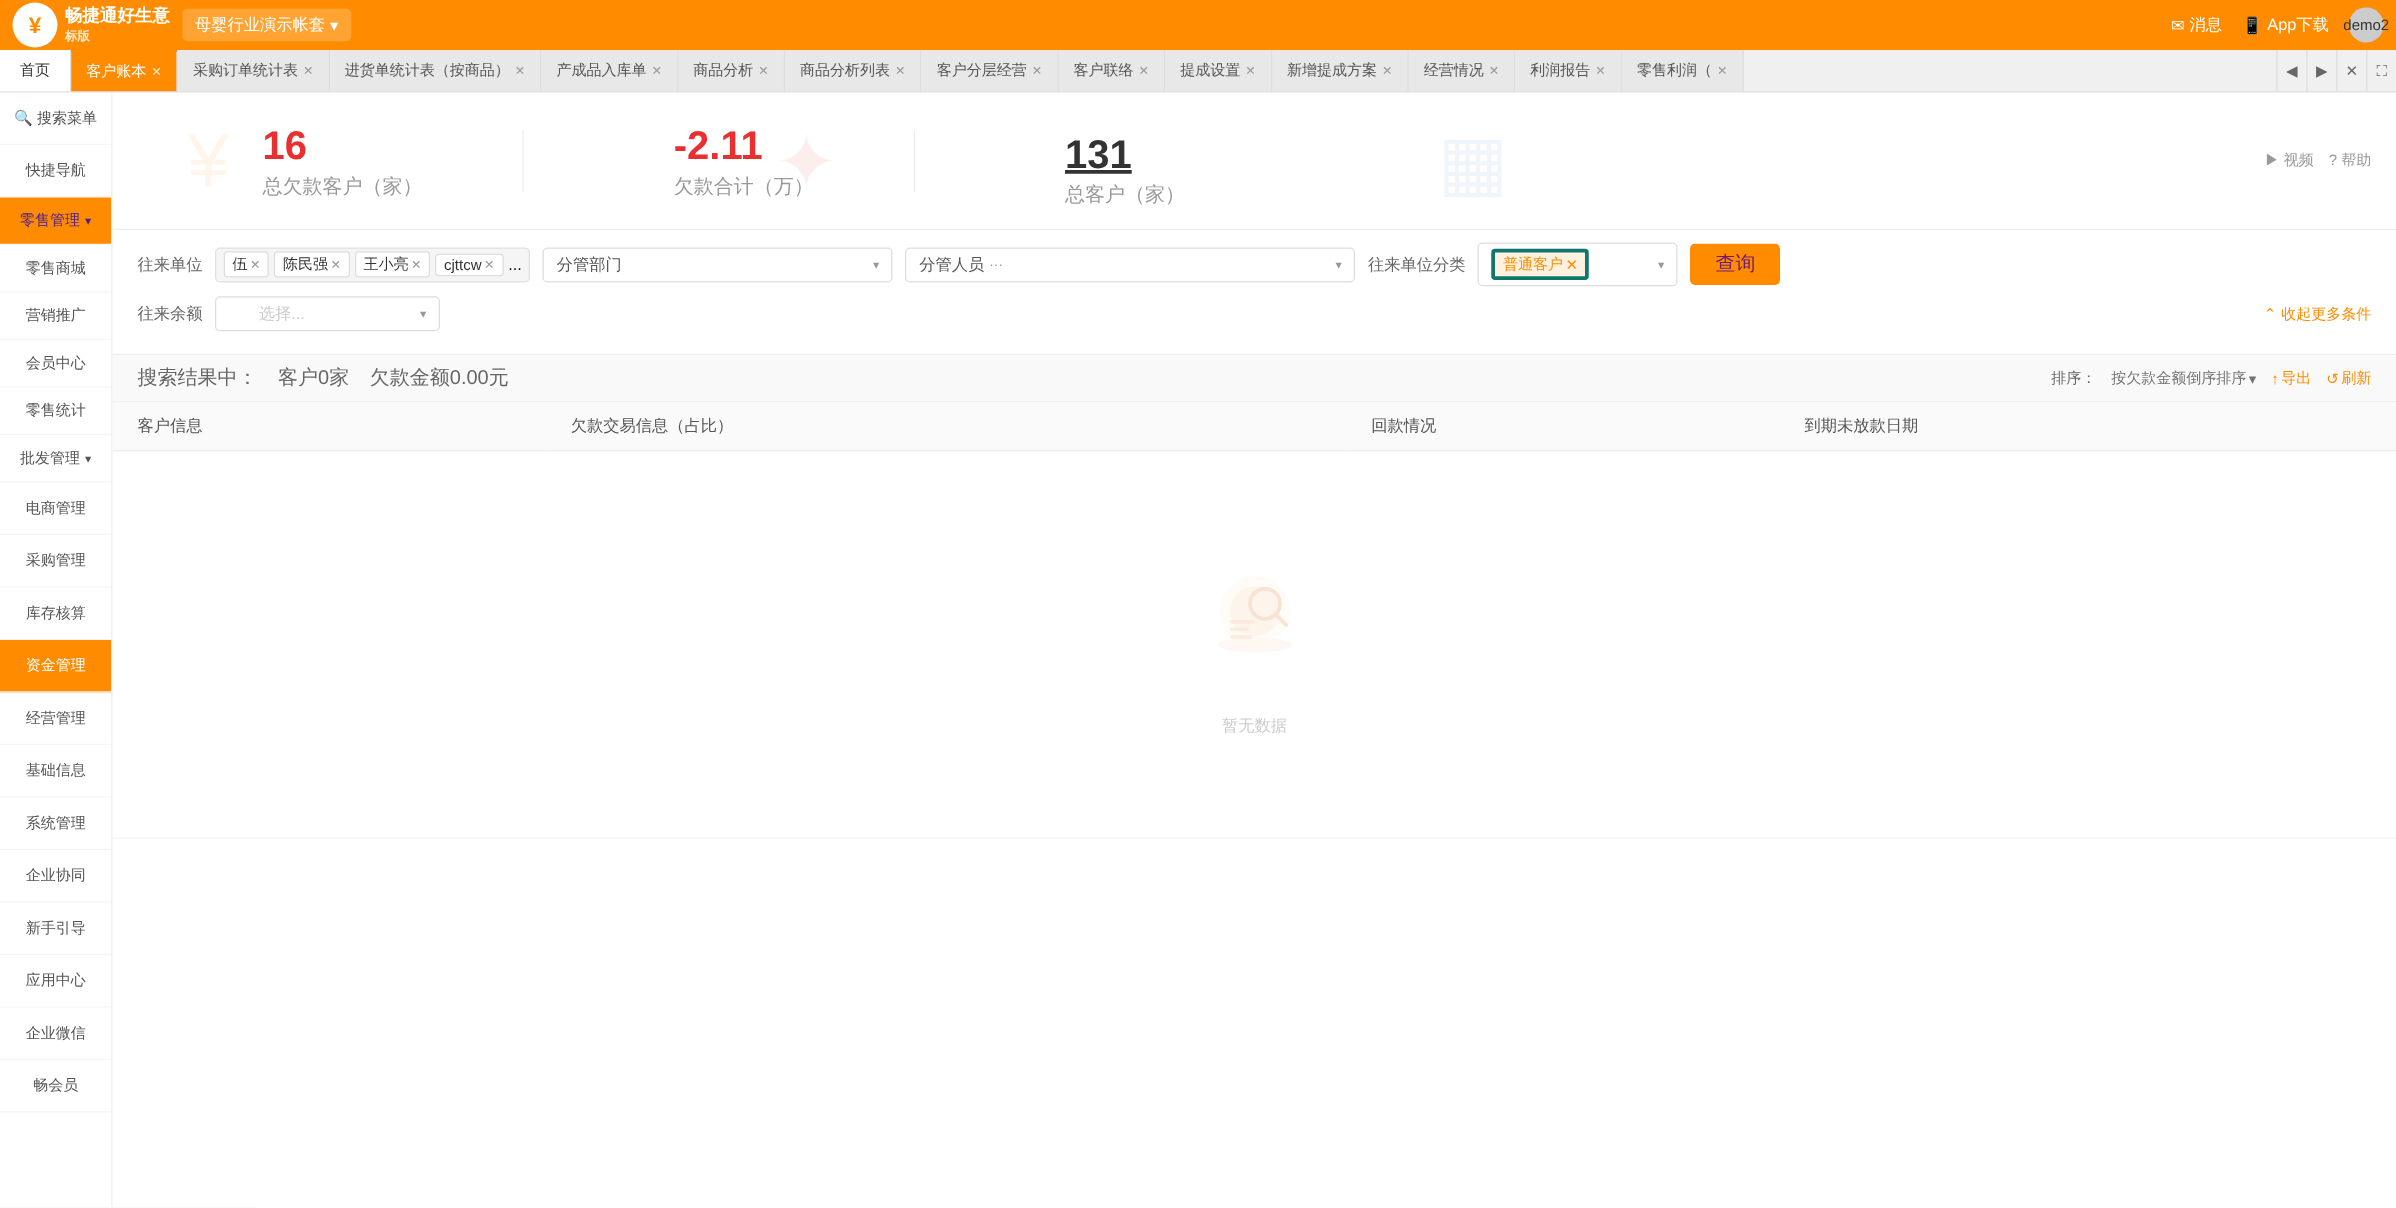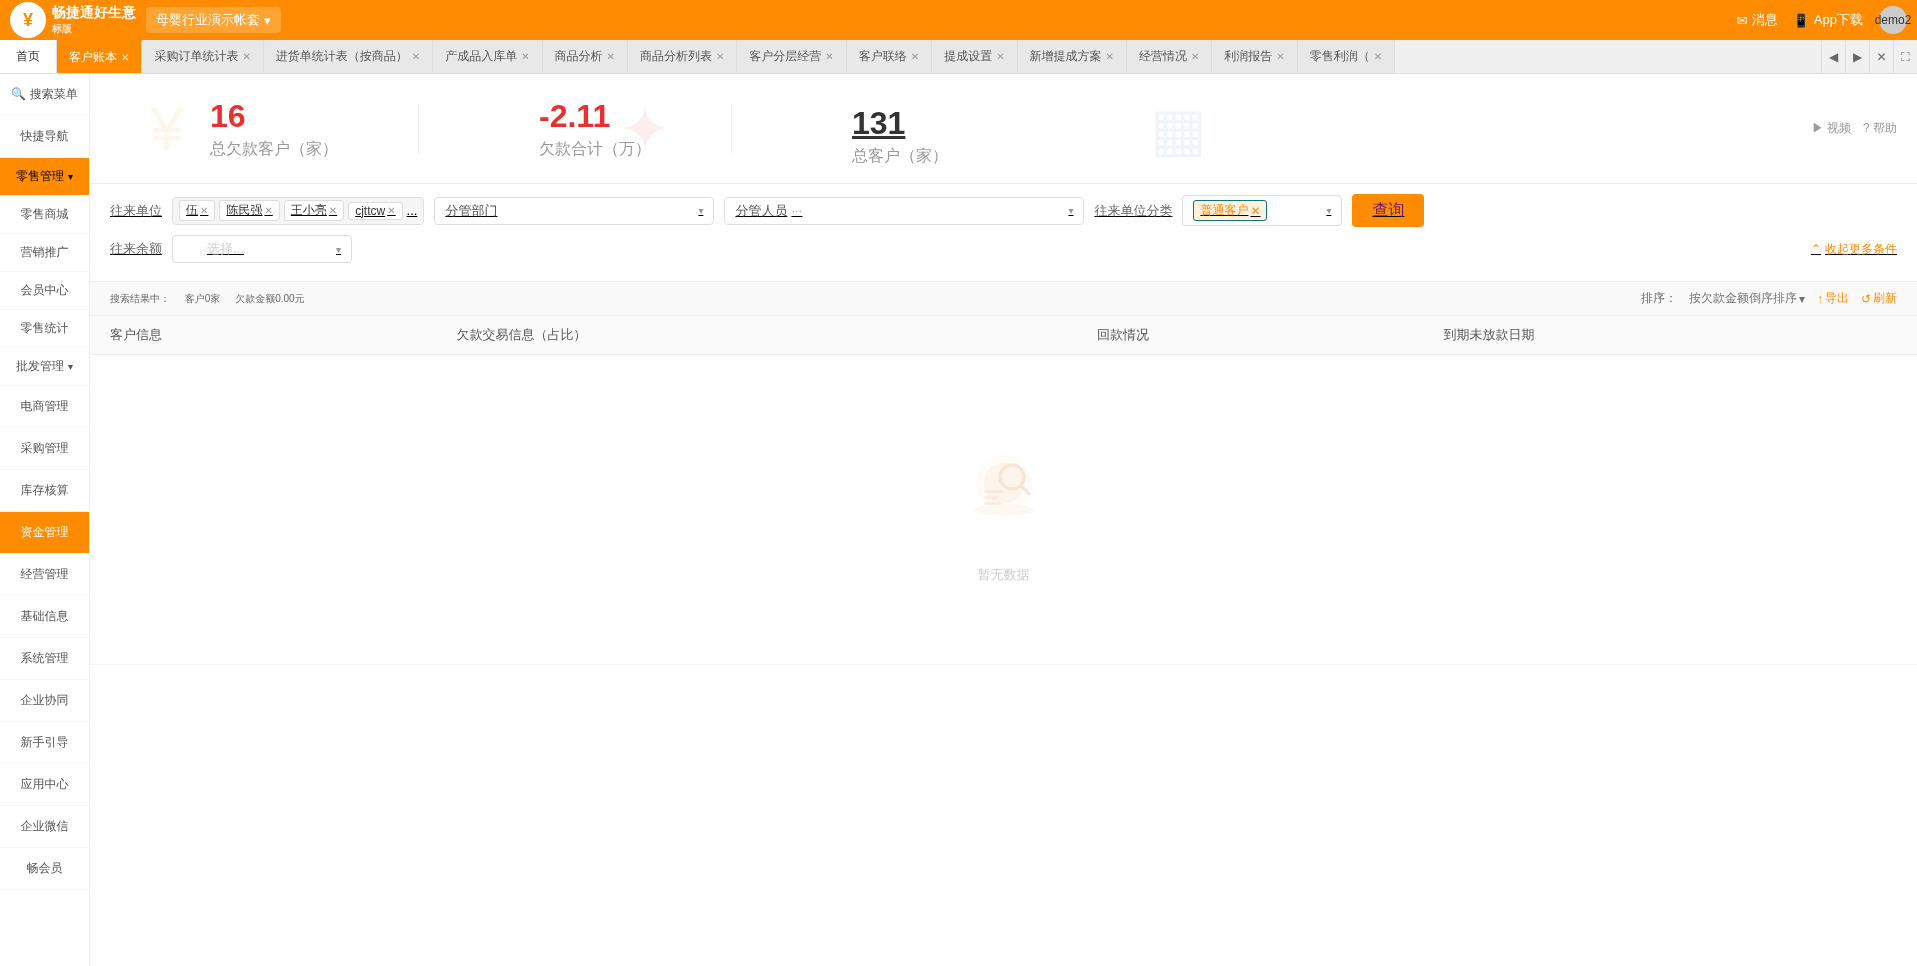--- a/index.html
+++ b/index.html
@@ -26,21 +26,21 @@
     .nav-tab.orange-tab .close-x { color: rgba(255,255,255,0.8); }
     .nav-arrows { display: flex; align-items: center; margin-left: auto; }
     .nav-arrow-btn { width: 24px; height: 34px; display: flex; align-items: center; justify-content: center; cursor: pointer; color: #666; font-size: 12px; border-left: 1px solid #ddd; }
 
     
     .main-area { display: flex; flex: 1; overflow: hidden; }
 
     
     .sidebar { width: 90px; background: white; border-right: 1px solid #eee; display: flex; flex-direction: column; overflow-y: auto; flex-shrink: 0; }
     .sidebar-item { padding: 12px 8px; text-align: center; cursor: pointer; color: #555; font-size: 12px; border-bottom: 1px solid #f5f5f5; }
-    .sidebar-item.active { background: #ff8c00; color: #000000; }
+    .sidebar-item.active { background: #ff8c00; color: #4c1d95; }
     .sidebar-item.section { font-size: 12px; padding: 10px 8px; display: flex; align-items: center; justify-content: center; gap: 4px; }
     .sidebar-item.sub { padding: 10px 8px; color: #555; }
     .sidebar-search { padding: 12px 8px; text-align: center; color: #555; font-size: 12px; cursor: pointer; border-bottom: 1px solid #f5f5f5; }
 
     
     .content { flex: 1; display: flex; flex-direction: column; overflow: hidden; }
 
     
     .stats-bar { display: flex; background: white; border-bottom: 1px solid #eee; padding: 16px 20px; align-items: center; position: relative; min-height: 80px; }
     .stat-item { display: flex; flex-direction: column; align-items: flex-start; padding: 0 60px 0 20px; }
@@ -50,35 +50,35 @@
     .stat-label { font-size: 16px; color: #999; margin-top: 4px; }
     .stat-divider { width: 1px; height: 50px; background: #eee; margin: 0 20px; }
     .stat-bg-icon { position: absolute; opacity: 0.08; font-size: 60px; }
     .stat-bg-1 { left: 60px; color: #ff8c00; }
     .stat-bg-2 { left: 520px; color: #ff8c00; }
     .stat-bg-3 { left: 1050px; color: #4a90d9; }
     .stats-help { margin-left: auto; display: flex; align-items: center; gap: 12px; color: #999; font-size: 12px; cursor: pointer; }
 
     
     .filter-bar { background: white; padding: 10px 20px; border-bottom: 1px solid #eee; }
-    .filter-row { display: flex; align-items: center; gap: 10px; margin-bottom: 8px; flex-wrap: wrap; text-decoration: underline; }
+    .filter-row { display: flex; align-items: center; gap: 10px; margin-bottom: 8px; flex-wrap: wrap; }
     .filter-label { color: #666; font-size: 13px; white-space: nowrap; }
     .filter-tag-group { display: flex; align-items: center; gap: 4px; background: #f5f5f5; border: 1px solid #e0e0e0; border-radius: 4px; padding: 2px 6px; min-height: 28px; }
     .filter-tag { display: flex; align-items: center; gap: 2px; background: white; border: 1px solid #ddd; border-radius: 3px; padding: 1px 6px; font-size: 12px; color: #333; }
     .filter-tag .tag-x { color: #999; cursor: pointer; font-size: 10px; }
     .filter-dropdown { display: flex; align-items: center; border: 1px solid #ddd; border-radius: 4px; padding: 4px 10px; background: white; cursor: pointer; min-width: 160px; color: #555; font-size: 13px; }
     .filter-dropdown .arrow { margin-left: auto; color: #999; font-size: 10px; }
     .filter-dropdown-wide { min-width: 280px; }
     .filter-collapse { color: #ff8c00; font-size: 12px; cursor: pointer; display: flex; align-items: center; gap: 4px; }
     .query-btn { background: #ff8c00; color: #701a75; border: none; border-radius: 4px; padding: 6px 20px; cursor: pointer; font-size: 16px; }
-    .filter-tag-selected { display: flex; align-items: center; gap: 2px; background: #fff0e0; border: 1px solid #0f766e; border-radius: 3px; padding: 1px 6px; font-size: 12px; color: #ff8c00; }
+    .filter-tag-selected { display: flex; align-items: center; gap: 2px; background: #fff0e0; border: 3px solid #0f766e; border-radius: 3px; padding: 1px 6px; font-size: 12px; color: #ff8c00; }
 
     
     .result-bar { background: #f9f9f9; padding: 8px 20px; border-bottom: 1px solid #eee; display: flex; align-items: center; justify-content: space-between; }
-    .result-info { font-size: 10px; color: #666; }
+    .result-info { font-size: 16px; color: #666; }
     .result-info span { margin-right: 12px; }
     .result-actions { display: flex; align-items: center; gap: 12px; font-size: 12px; color: #666; }
     .result-actions .sort-btn { cursor: pointer; color: #737373; display: flex; align-items: center; gap: 2px; }
     .result-actions .action-btn { cursor: pointer; color: #555; display: flex; align-items: center; gap: 2px; }
     .result-actions .orange { color: #ff8c00; }
 
     
     .table-wrapper { flex: 1; overflow-y: auto; background: white; }
     table { width: 100%; border-collapse: collapse; }
     thead th { background: #fafafa; border-bottom: 1px solid #eee; padding: 10px 20px; text-align: left; font-size: 13px; color: #555; font-weight: 500; }

